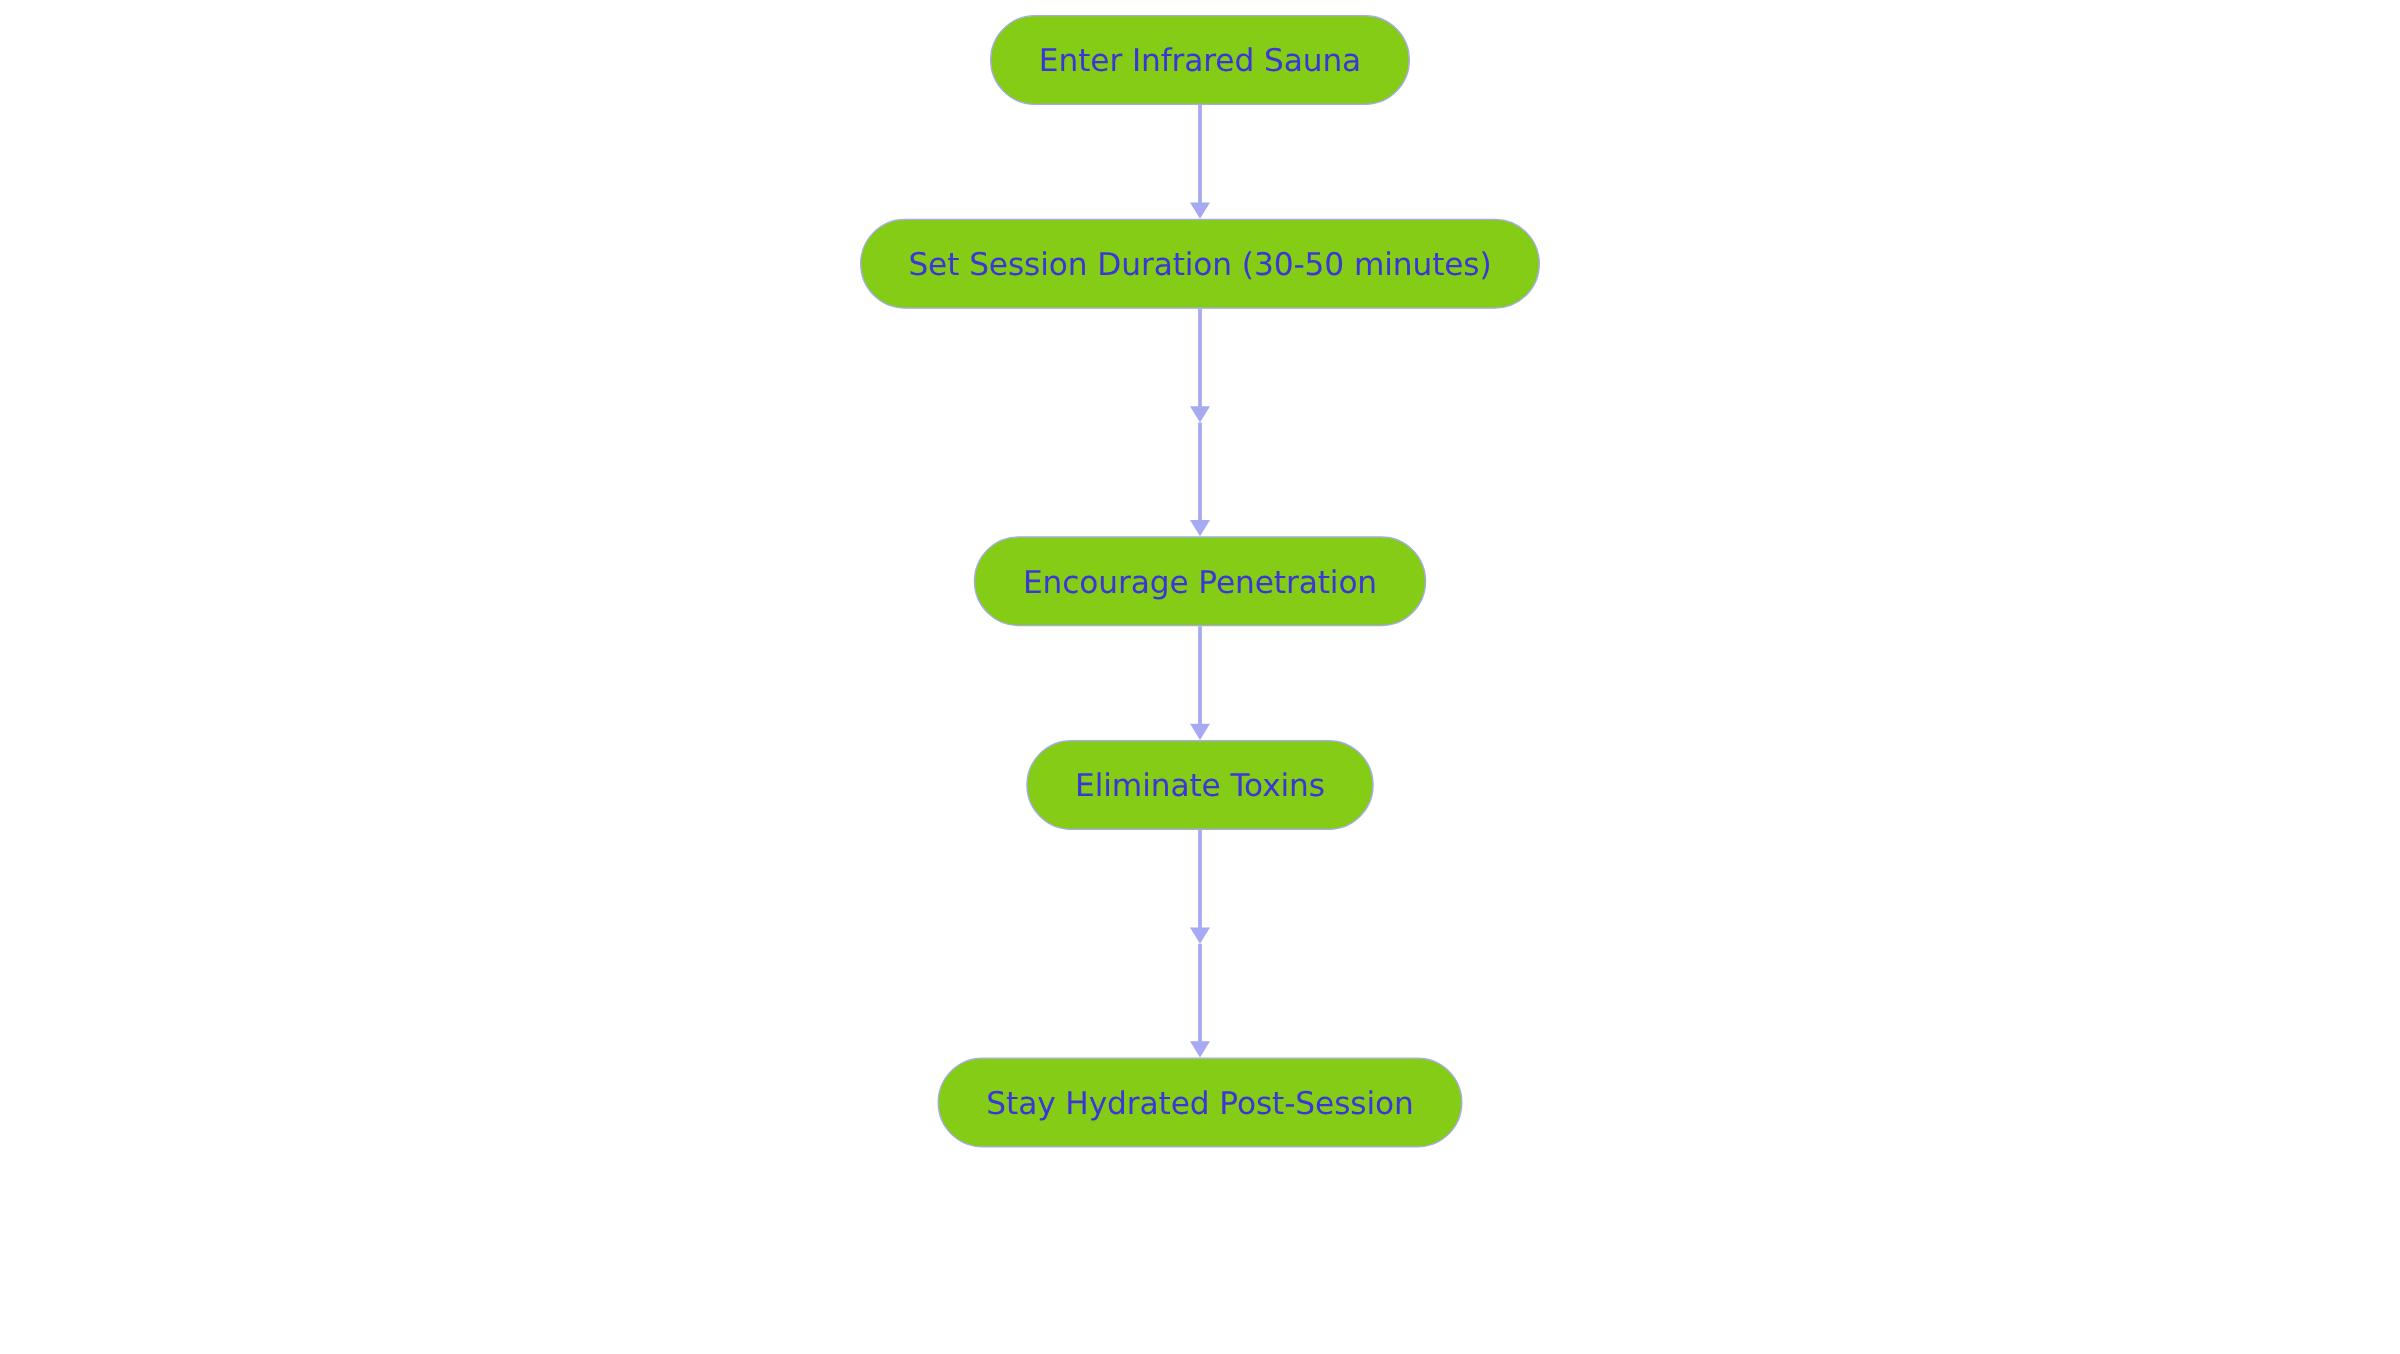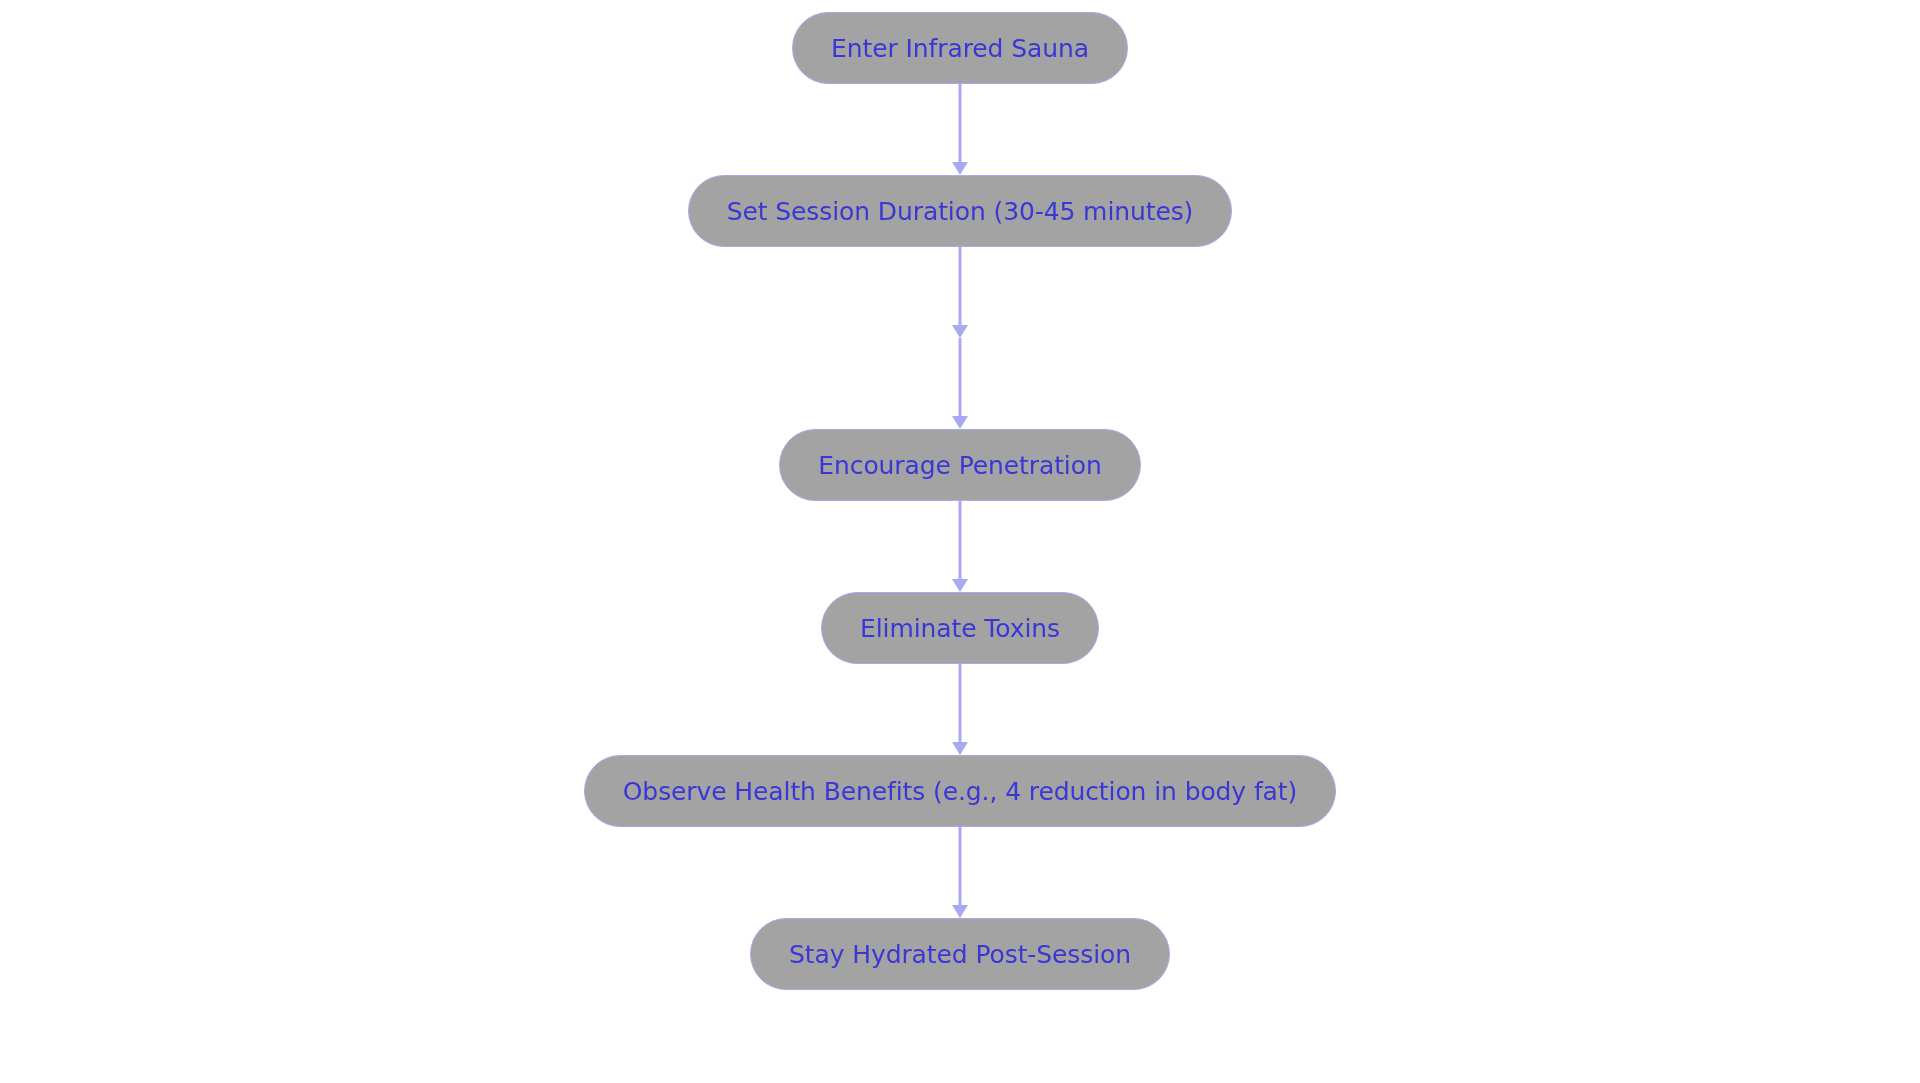--- a/index.html
+++ b/index.html
@@ -32,21 +32,21 @@
     align-items: center;
     justify-content: flex-start;
     padding-top: 12px;
     box-sizing: border-box;
   }
 
   .node {
     box-sizing: border-box;
     height: 72px;
     border-radius: 36px;
-    background: #a3a3a3;
+    background: #84cc16;
     border: 1.6px solid #a7a9f2;
     display: flex;
     align-items: center;
     padding: 4px 38px;
     flex: 0 0 auto;
   }
 
   .node-label {
     color: #3b37d6;
     font-size: 25px;
@@ -93,21 +93,21 @@
     <div class="node">
       <span class="node-label">Enter Infrared Sauna</span>
     </div>
 
     <div class="connector">
       <div class="conn-line"></div>
       <div class="conn-arrowhead"></div>
     </div>
 
     <div class="node">
-      <span class="node-label">Set Session Duration (30-45 minutes)</span>
+      <span class="node-label">Set Session Duration (30-50 minutes)</span>
     </div>
 
     <div class="connector">
       <div class="conn-line"></div>
       <div class="conn-arrowhead"></div>
     </div>
 
 
     <div class="connector">
       <div class="conn-line"></div>
@@ -125,23 +125,20 @@
 
     <div class="node">
       <span class="node-label">Eliminate Toxins</span>
     </div>
 
     <div class="connector">
       <div class="conn-line"></div>
       <div class="conn-arrowhead"></div>
     </div>
 
-    <div class="node">
-      <span class="node-label">Observe Health Benefits (e.g., 4 reduction in body fat)</span>
-    </div>
 
     <div class="connector">
       <div class="conn-line"></div>
       <div class="conn-arrowhead"></div>
     </div>
 
     <div class="node">
       <span class="node-label">Stay Hydrated Post-Session</span>
     </div>
 

